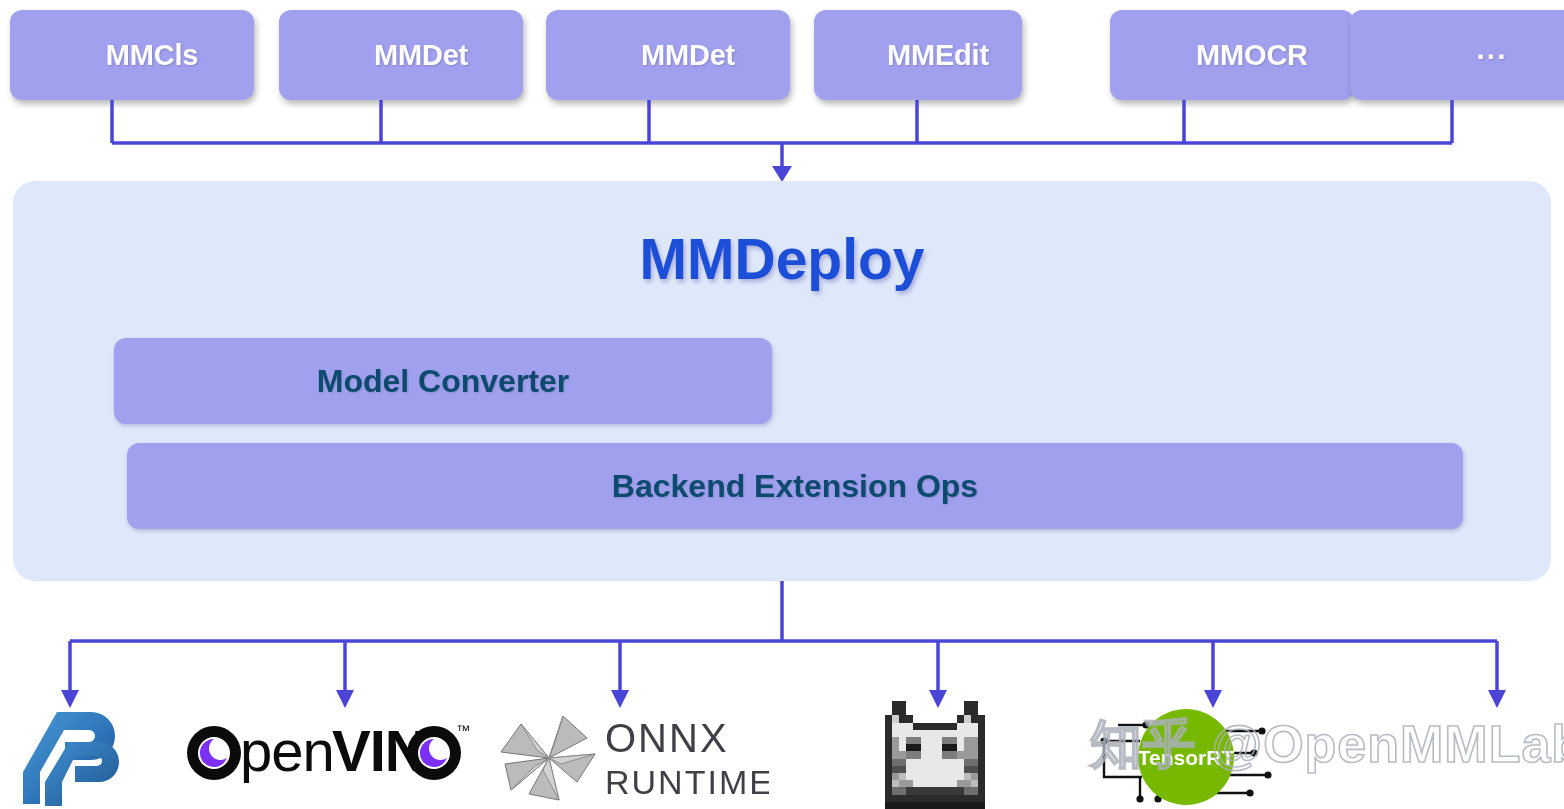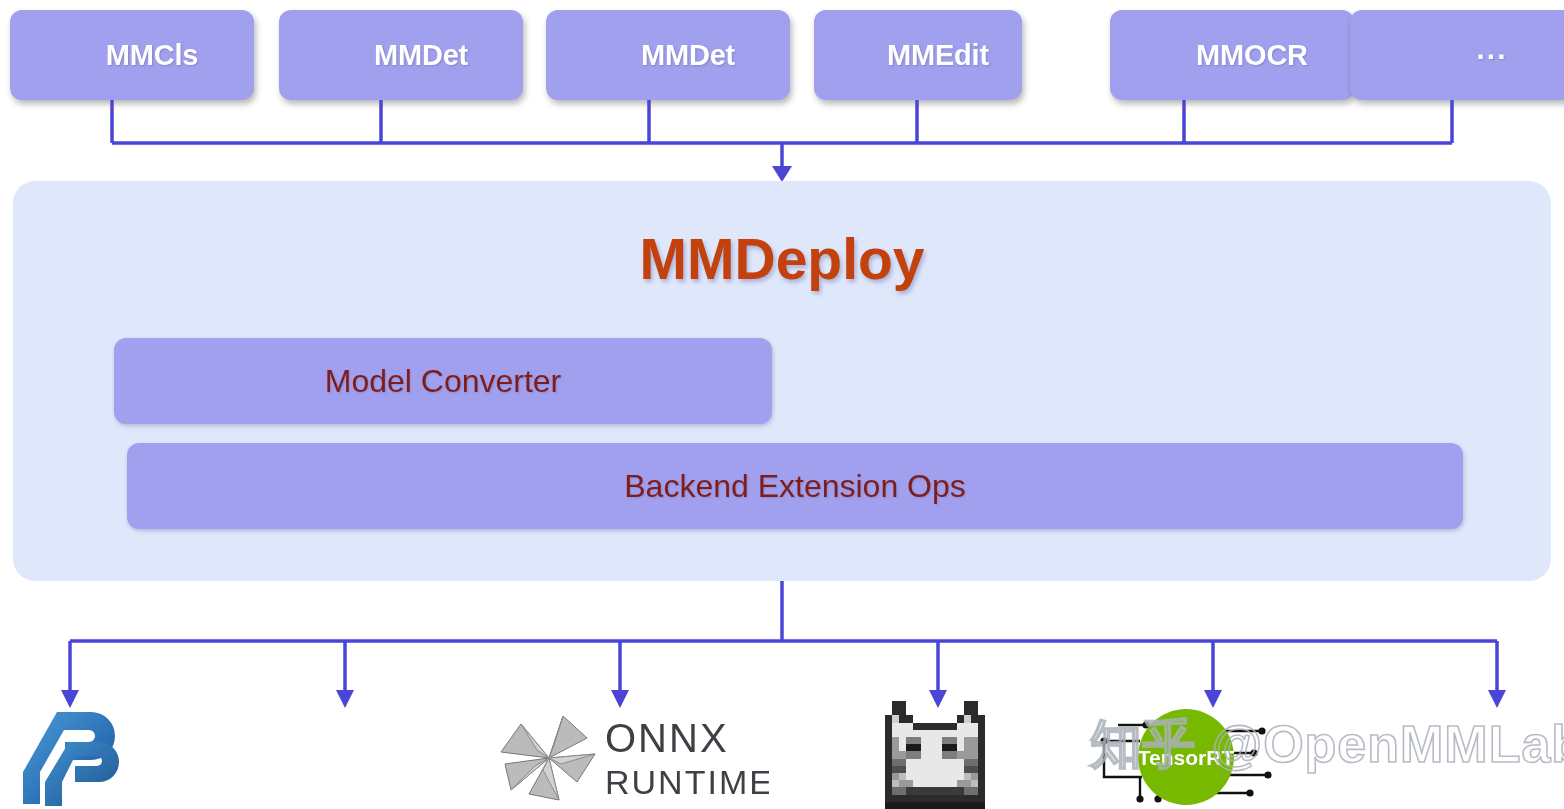--- a/index.html
+++ b/index.html
@@ -55,36 +55,36 @@
     border-radius: 22px;
   }
   #deploy-title {
     position: absolute;
     left: 0;
     top: 45px;
     width: 100%;
     text-align: center;
     font-size: 57px;
     font-weight: bold;
-    color: #c2410c;
+    color: #1d4ed8;
     text-shadow: 2px 3px 4px rgba(130,130,190,0.55);
   }
   .innerbox {
     position: absolute;
     background: #a0a0ef;
     border-radius: 12px;
     box-shadow: 1px 2px 4px rgba(120,130,175,0.45);
     display: flex;
     align-items: center;
     justify-content: center;
   }
   .innerbox > span {
-    color: #7f1d1d;
+    color: #0c4a6e;
     font-size: 32px;
-    font-weight: normal;
+    font-weight: bold;
     text-shadow: 1px 1px 2px rgba(95,95,140,0.30);
   }
   #box-converter { left: 101px; top: 157px; width: 658px; height: 86px; }
   #box-sdk       { left: 779px; top: 157px; width: 658px; height: 86px; }
   #box-backend   { left: 101px; top: 262px; width: 1336px; height: 86px; margin-left: 13px; }
 
   
   #wires { position: absolute; left: 0; top: 0; }
 
   
@@ -207,20 +207,37 @@
 
       <path d="M18 104 L18 78 L30 58 L30 104 Z" fill="#2f7dc0" opacity="0"></path>
       <path d="M16 108 L16 76 L50 16 L84 16 A24 24 0 0 1 84 64 L58 64 L58 46 L82 46
                A6 6 0 0 0 82 34 L57 34 L33 76 L33 108 Z" fill="url(#pgrad)"></path>
 
       <path d="M38 110 L38 86 L62 46 L92 46 A20 20 0 0 1 92 86 L68 86 L68 70 L90 70
                A5 5 0 0 0 90 60 L68 60 L55 86 L55 110 Z" fill="url(#pgrad2)"></path>
     </svg>
   </div>
 
+  <div class="logo" id="logo-openvino">
+    <svg width="290" height="76" viewBox="0 0 290 76">
+
+      <circle cx="32" cy="40" r="27" fill="#0b0b0b"></circle>
+      <circle cx="32" cy="40" r="16" fill="#ffffff"></circle>
+      <path d="M32 26 a14 14 0 1 0 13 19 a11 11 0 1 1 -13 -19 Z" fill="#7b2ff7"></path>
+
+      <text x="58" y="58" font-family="'Liberation Sans', sans-serif" font-size="58" font-weight="500" fill="#0b0b0b" letter-spacing="-1">pen</text>
+
+      <text x="150" y="58" font-family="'Liberation Sans', sans-serif" font-size="58" font-weight="600" fill="#0b0b0b" letter-spacing="-1">VIN</text>
+
+      <circle cx="252" cy="40" r="27" fill="#0b0b0b"></circle>
+      <circle cx="252" cy="40" r="16" fill="#ffffff"></circle>
+      <path d="M252 26 a14 14 0 1 0 13 19 a11 11 0 1 1 -13 -19 Z" fill="#7b2ff7"></path>
+      <text x="274" y="22" font-family="'Liberation Sans', sans-serif" font-size="14" fill="#0b0b0b">™</text>
+    </svg>
+  </div>
 
   <div class="logo" id="logo-onnxrt">
     <svg width="270" height="100" viewBox="0 0 270 100">
       <g stroke="#6f6f6f" stroke-width="1" fill="#b8b8b8" opacity="0.95">
         <polygon points="50,50 22,16 2,44"></polygon>
         <polygon points="50,50 64,8 88,30"></polygon>
         <polygon points="50,50 96,46 78,74"></polygon>
         <polygon points="50,50 60,92 30,86"></polygon>
         <polygon points="50,50 12,82 6,56"></polygon>
       </g>

